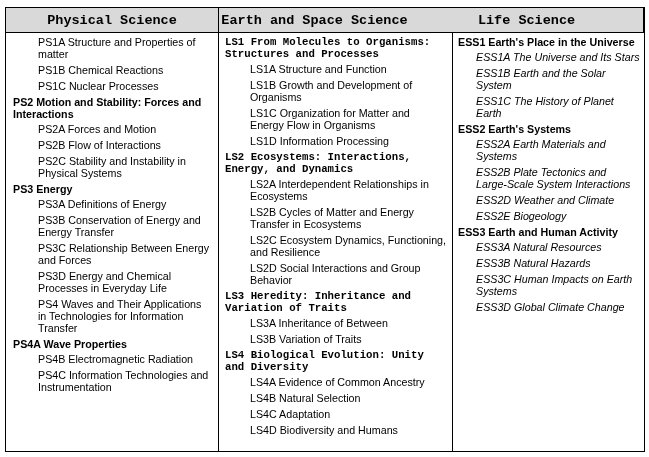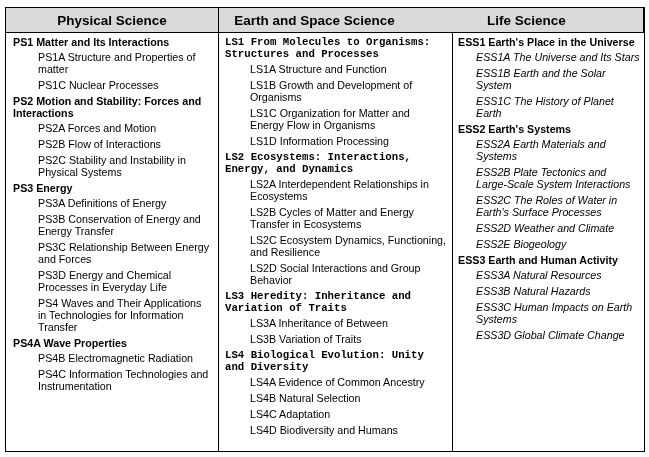--- a/index.html
+++ b/index.html
@@ -1,20 +1,20 @@
 <!DOCTYPE html>
 <html><head>
 <meta charset="utf-8">
 <style>
   html, body { margin: 0; padding: 0; background: #ffffff; }
   body { width: 649px; height: 457px; position: relative; overflow: hidden;
          font-family: "Liberation Sans", sans-serif; color: #000; }
   .tbl { position: absolute; left: 5px; top: 7px; width: 640px; height: 445px;
          border: 1px solid #000; box-sizing: border-box; display: flex; flex-direction: column; }
-  .hdr { display: flex; height: 24px; background: #d9d9d9; border-bottom: 1px solid #000; }
+  .hdr { display: flex; height: 24px; background: #d9d9d9; border-bottom: 1px solid #000; font-family: Liberation Mono, monospace; }
   .hdr .cell { display: flex; align-items: center; justify-content: center;
                font-weight: bold; font-size: 13.5px; box-sizing: border-box; }
   .body { display: flex; flex: 1; }
   .col { box-sizing: border-box; }
   .c1 { width: 213px; border-right: 1px solid #000; }
   .c2 { width: 234px; border-right: 1px solid #000; }
   .c3 { flex: 1; }
   .col-body { padding: 3px 0 0 0; }
   .sec { font-weight: bold; font-size: 10.7px; line-height: 12px; margin: 0 0 3px 0; }
   .sub { font-size: 10.7px; line-height: 12px; margin: 0 0 4px 0; }
@@ -30,22 +30,22 @@
 
 <div class="tbl">
   <div class="hdr">
     <div class="cell c1">Physical Science</div>
     <div class="cell c3">Earth and Space Science</div>
     <div class="cell c2">Life Science</div>
   </div>
   <div class="body">
     <div class="col c1">
       <div class="col-body">
-          <div class="sec">PS1  Matter and Its Interactions</div>
           <div class="sub">PS1A Structure and Properties of matter</div>
+          <div class="sub">PS1B Chemical Reactions</div>
           <div class="sub">PS1C Nuclear Processes</div>
           <div class="sec">PS2 Motion and Stability: Forces and Interactions</div>
           <div class="sub">PS2A Forces and Motion</div>
           <div class="sub">PS2B Flow of Interactions</div>
           <div class="sub">PS2C Stability and Instability in Physical Systems</div>
           <div class="sec">PS3 Energy</div>
           <div class="sub">PS3A Definitions of Energy</div>
           <div class="sub">PS3B Conservation of Energy and Energy Transfer</div>
           <div class="sub">PS3C Relationship Between Energy and Forces</div>
           <div class="sub">PS3D Energy and Chemical Processes in Everyday Life</div>
@@ -79,21 +79,20 @@
     </div>
     <div class="col c3">
       <div class="col-body">
           <div class="sec">ESS1 Earth's Place in the Universe</div>
           <div class="sub">ESS1A The Universe and Its Stars</div>
           <div class="sub">ESS1B Earth and the Solar System</div>
           <div class="sub">ESS1C The History of Planet Earth</div>
           <div class="sec">ESS2 Earth's Systems</div>
           <div class="sub">ESS2A Earth Materials and Systems</div>
           <div class="sub">ESS2B Plate Tectonics and Large-Scale System Interactions</div>
-          <div class="sub">ESS2C The Roles of Water in Earth's Surface Processes</div>
           <div class="sub">ESS2D Weather and Climate</div>
           <div class="sub">ESS2E Biogeology</div>
           <div class="sec">ESS3 Earth and Human Activity</div>
           <div class="sub">ESS3A Natural Resources</div>
           <div class="sub">ESS3B Natural Hazards</div>
           <div class="sub">ESS3C Human Impacts on Earth Systems</div>
           <div class="sub">ESS3D Global Climate Change</div>
         </div>
     </div>
   </div>

